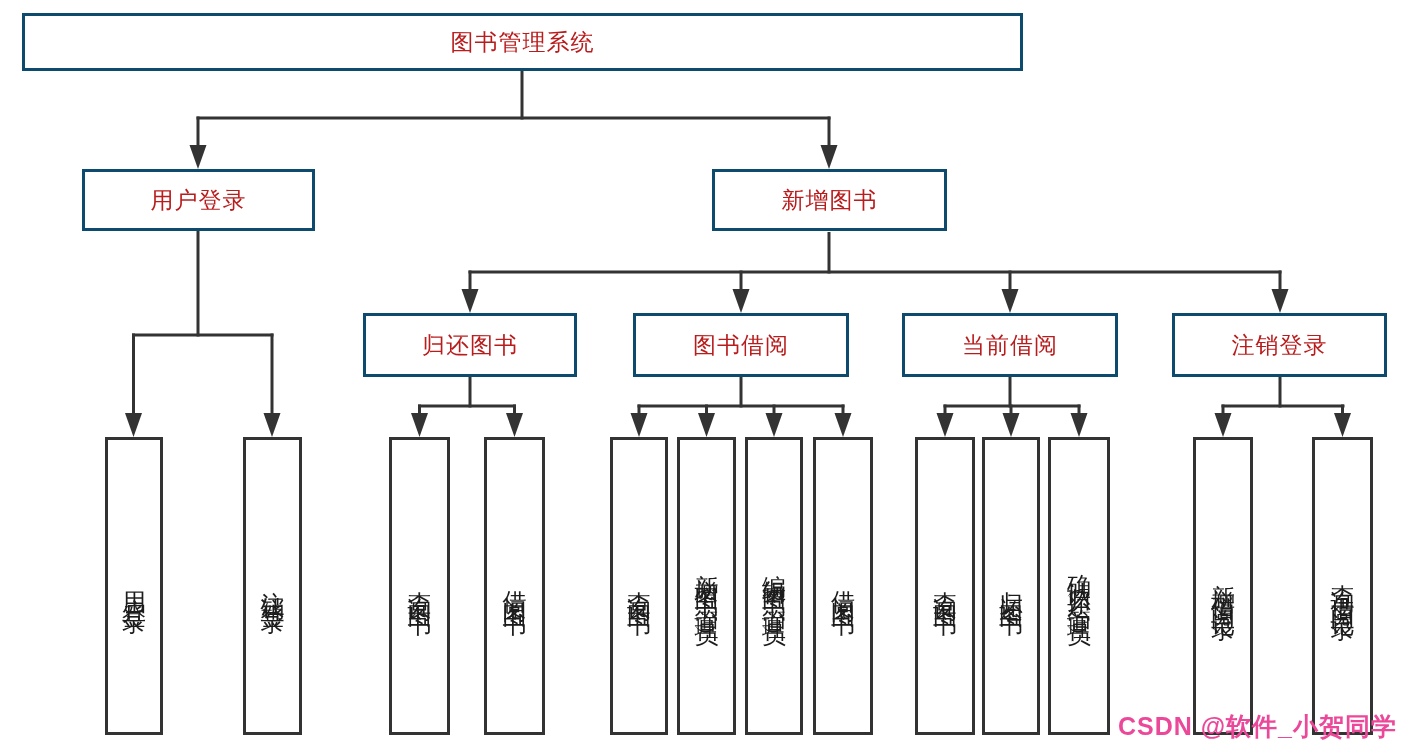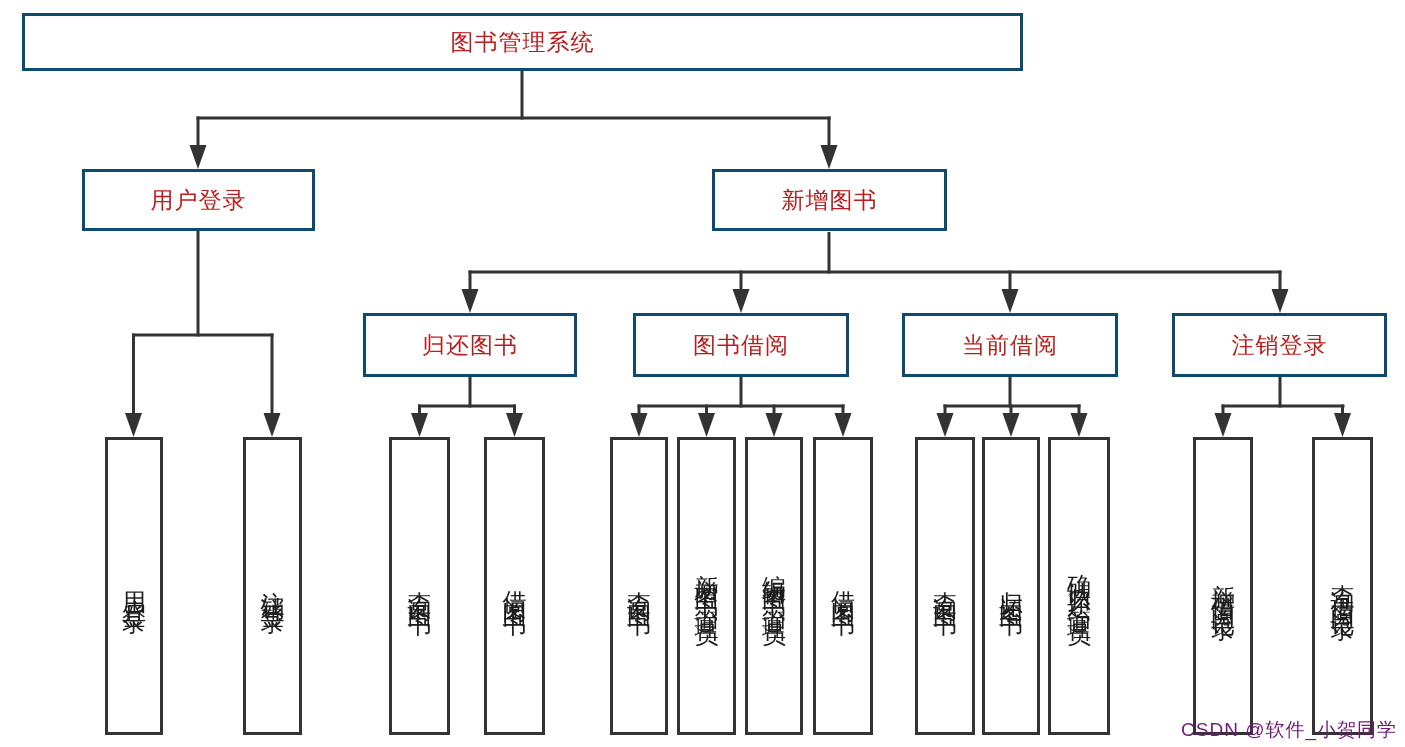--- a/index.html
+++ b/index.html
@@ -19,21 +19,21 @@
     display:flex;align-items:center;justify-content:center;
     color:#1c1c1c;z-index:2;
   }
   .vbox .vtext{
     writing-mode:vertical-rl;text-orientation:mixed;
     font-size:24px;letter-spacing:7px;line-height:1;
     white-space:nowrap;
   }
   .watermark{
     position:absolute;right:8px;bottom:4px;
-    color:#701a75;font-size:19px;letter-spacing:1px;z-index:3;
+    color:#ec4899;font-size:25px;letter-spacing:1px;z-index:3;font-weight:bold;
   }
 </style>
 </head>
 <body>
 
 <div class="canvas">
 
   <svg class="wires" viewBox="0 0 1405 747" xmlns="http://www.w3.org/2000/svg">
     <g stroke="#333333" stroke-width="3" fill="none">
 

